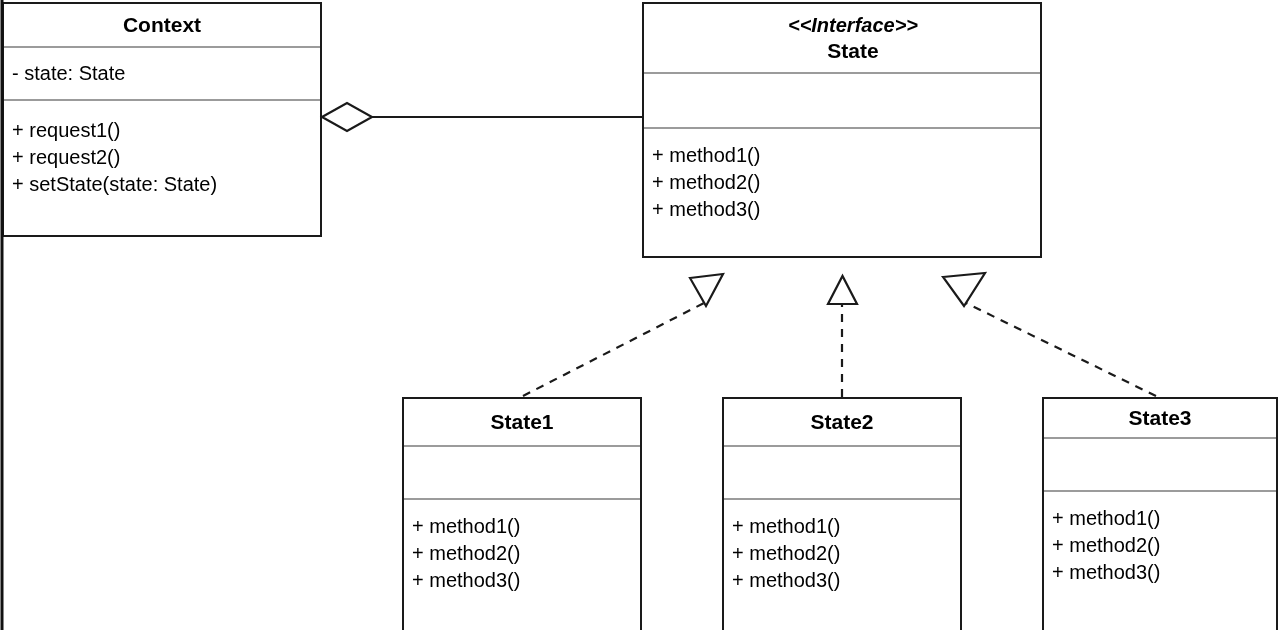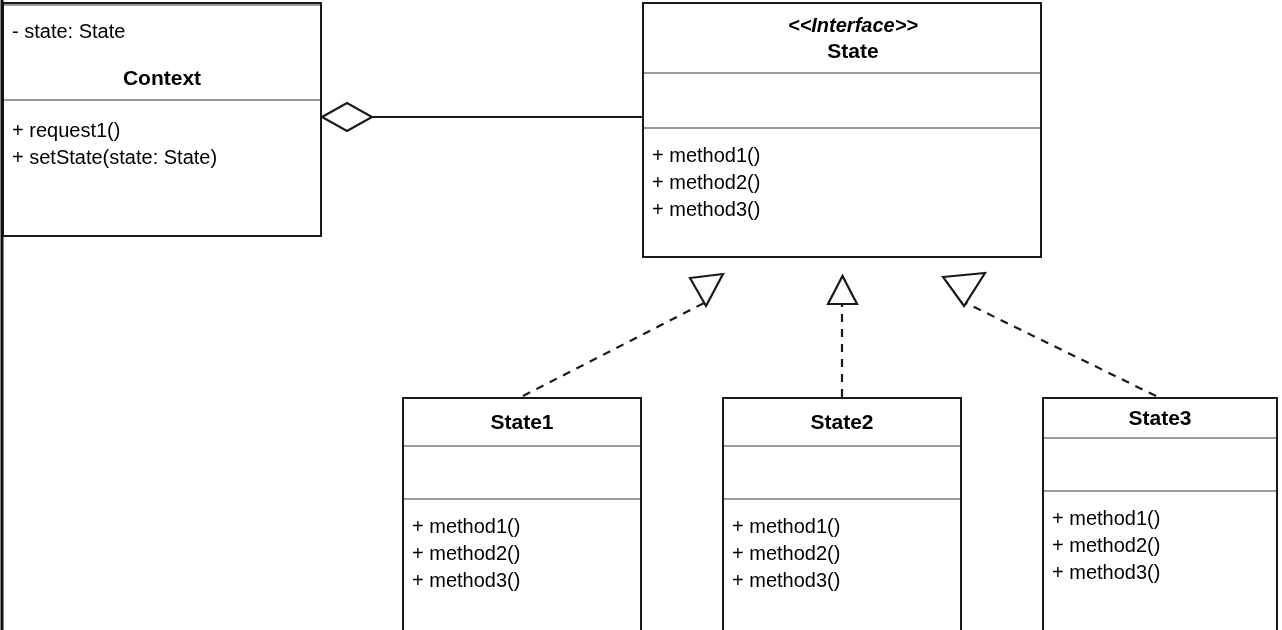--- a/index.html
+++ b/index.html
@@ -61,28 +61,29 @@
     position: absolute;
     left: 0;
     top: 0;
     pointer-events: none;
   }
 </style>
 </head>
 <body>
 
 <div class="uml-box" style="left:2px; top:2px; width:320px; height:235px;">
+  <div class="compartment title" style="height:42px;">
+    <span>Context</span>
+  </div>
   <div class="compartment attrs" style="height:53px;">
     <div class="member-line">- state: State</div>
   </div>
-  <div class="compartment title" style="height:42px;">
-    <span>Context</span>
-  </div>
   <div class="compartment methods" style="padding-top:16px;">
     <div class="member-line">+ request1()</div>
+    <div class="member-line">+ request2()</div>
     <div class="member-line">+ setState(state: State)</div>
   </div>
 </div>
 
 <div class="uml-box" style="left:642px; top:2px; width:400px; height:256px;">
   <div class="compartment title" style="height:68px;margin-left:22px;">
     <span class="stereotype">&lt;&lt;Interface&gt;&gt;</span>
     <span>State</span>
   </div>
   <div class="compartment attrs" style="height:55px;"></div>

